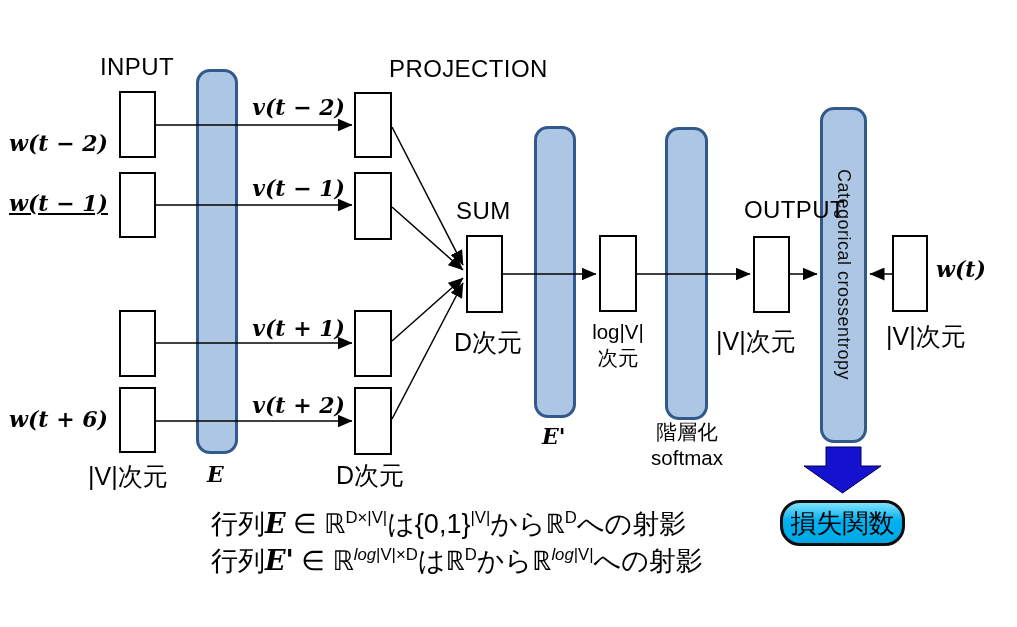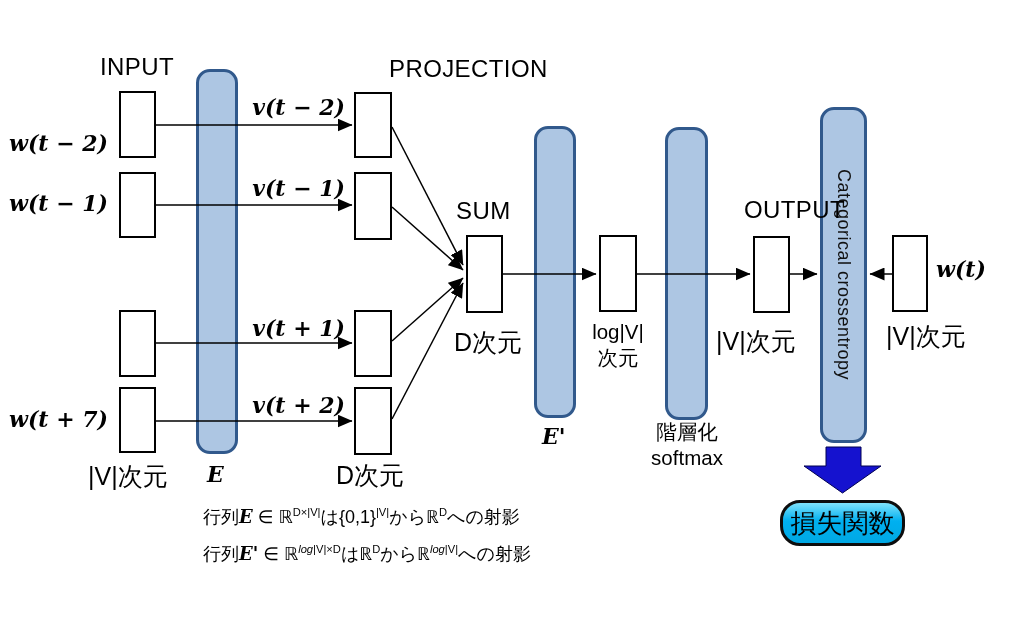--- a/index.html
+++ b/index.html
@@ -24,21 +24,21 @@
   .math{font-family:"DejaVu Serif",serif;font-style:italic;font-weight:bold;font-size:22px;}
   .ctr{text-align:center;white-space:normal;line-height:26px;font-size:20.5px;}
   .vert-wrap{position:absolute;inset:0;display:flex;align-items:center;justify-content:center;z-index:4;}
   .vert-text{writing-mode:vertical-rl;text-orientation:mixed;font-size:18px;color:#111;letter-spacing:.5px;}
   .loss{
     position:absolute;left:780px;top:500px;width:125px;height:46px;z-index:3;
     box-sizing:border-box;border:3px solid #0d0d0d;border-radius:20px;
     background:linear-gradient(180deg,#7fe2fb 0%,var(--loss-fill,#00b0f0) 45%,#00a8e4 100%);
     display:flex;align-items:center;justify-content:center;font-size:26px;color:#000;
   }
-  .formula{font-size:18px;}
+  .formula{font-size:27px;margin-left:8px;}
   .formula sup{font-size:.62em;}
   .it{font-style:italic;}
   .bd{font-weight:bold;}
   .srf{font-family:"DejaVu Serif",serif;}
 </style>
 </head>
 <body>
 
 <div id="canvas">
 
@@ -92,22 +92,22 @@
   <div class="loss">
     <span>損失関数</span>
   </div>
 
   <div class="lbl layer" style="left:100px;top:53px;">INPUT</div>
   <div class="lbl layer" style="left:383px;top:55px;margin-left:6px;">PROJECTION</div>
   <div class="lbl layer" style="left:456px;top:197px;">SUM</div>
   <div class="lbl layer" style="left:720px;top:196px;margin-left:24px;">OUTPUT</div>
 
   <div class="lbl math" style="left:8px;top:94px;width:100px;text-align:right;margin-top:36px;">w(t − 2)</div>
-  <div class="lbl math" style="left:8px;top:190px;width:100px;text-align:right;">w(t − 1)</div>
-  <div class="lbl math" style="left:8px;top:406px;width:100px;text-align:right;">w(t + 7)</div>
+  <div class="lbl math" style="left:8px;top:190px;width:100px;text-align:right;text-decoration:underline;">w(t − 1)</div>
+  <div class="lbl math" style="left:8px;top:406px;width:100px;text-align:right;">w(t + 6)</div>
 
   <div class="lbl math" style="left:250px;top:94px;width:95px;text-align:right;">v(t − 2)</div>
   <div class="lbl math" style="left:250px;top:175px;width:95px;text-align:right;">v(t − 1)</div>
   <div class="lbl math" style="left:250px;top:315px;width:95px;text-align:right;">v(t + 1)</div>
   <div class="lbl math" style="left:250px;top:392px;width:95px;text-align:right;">v(t + 2)</div>
 
   <div class="lbl cjk" style="left:88px;top:460px;">|V|次元</div>
   <div class="lbl cjk" style="left:336px;top:459px;">D次元</div>
   <div class="lbl cjk" style="left:454px;top:326px;">D次元</div>
   <div class="lbl ctr" style="left:577px;top:319px;width:82px;">

